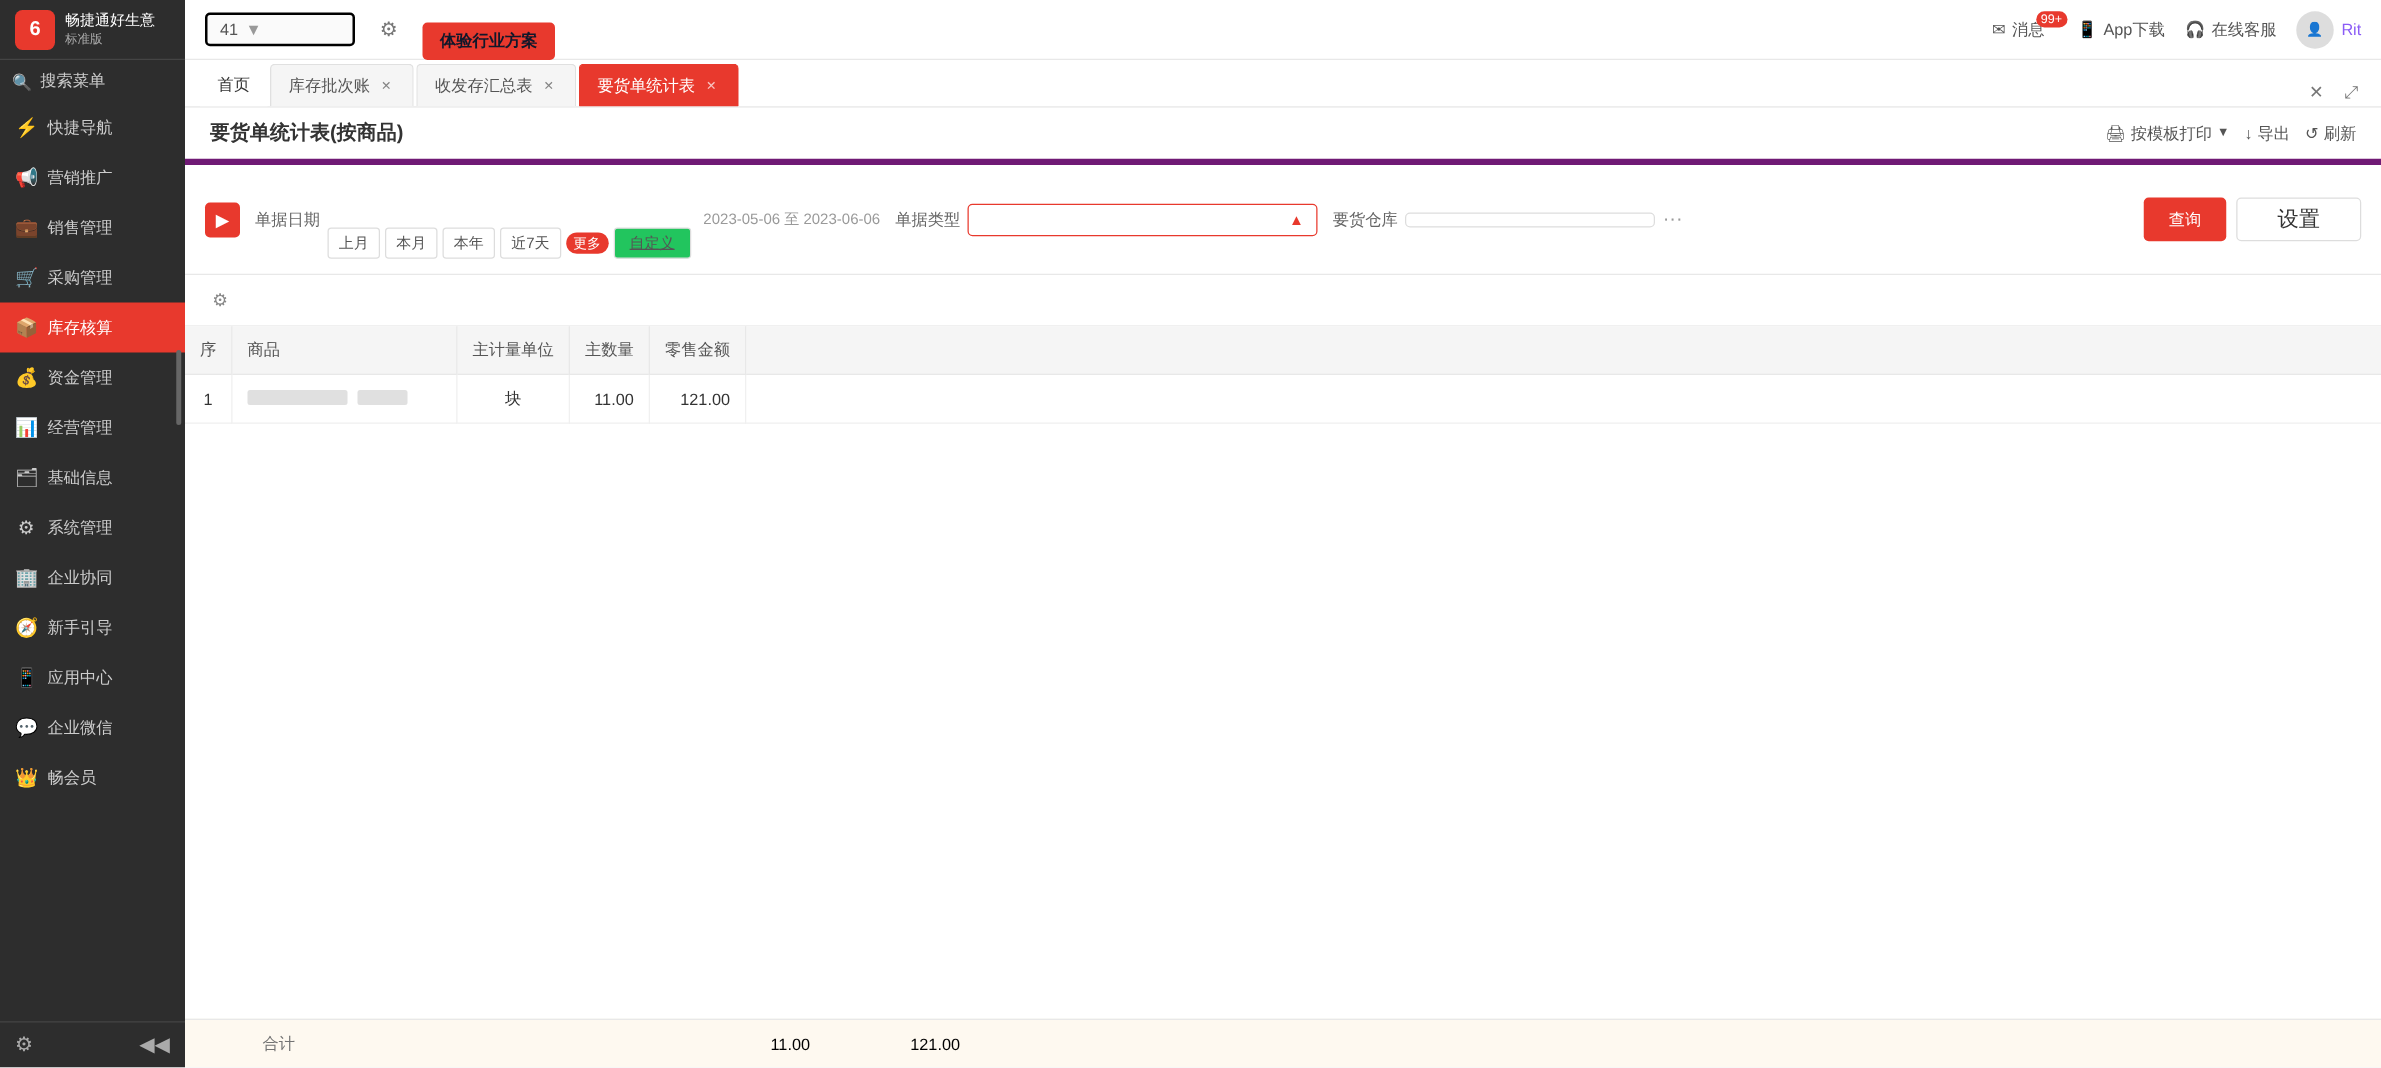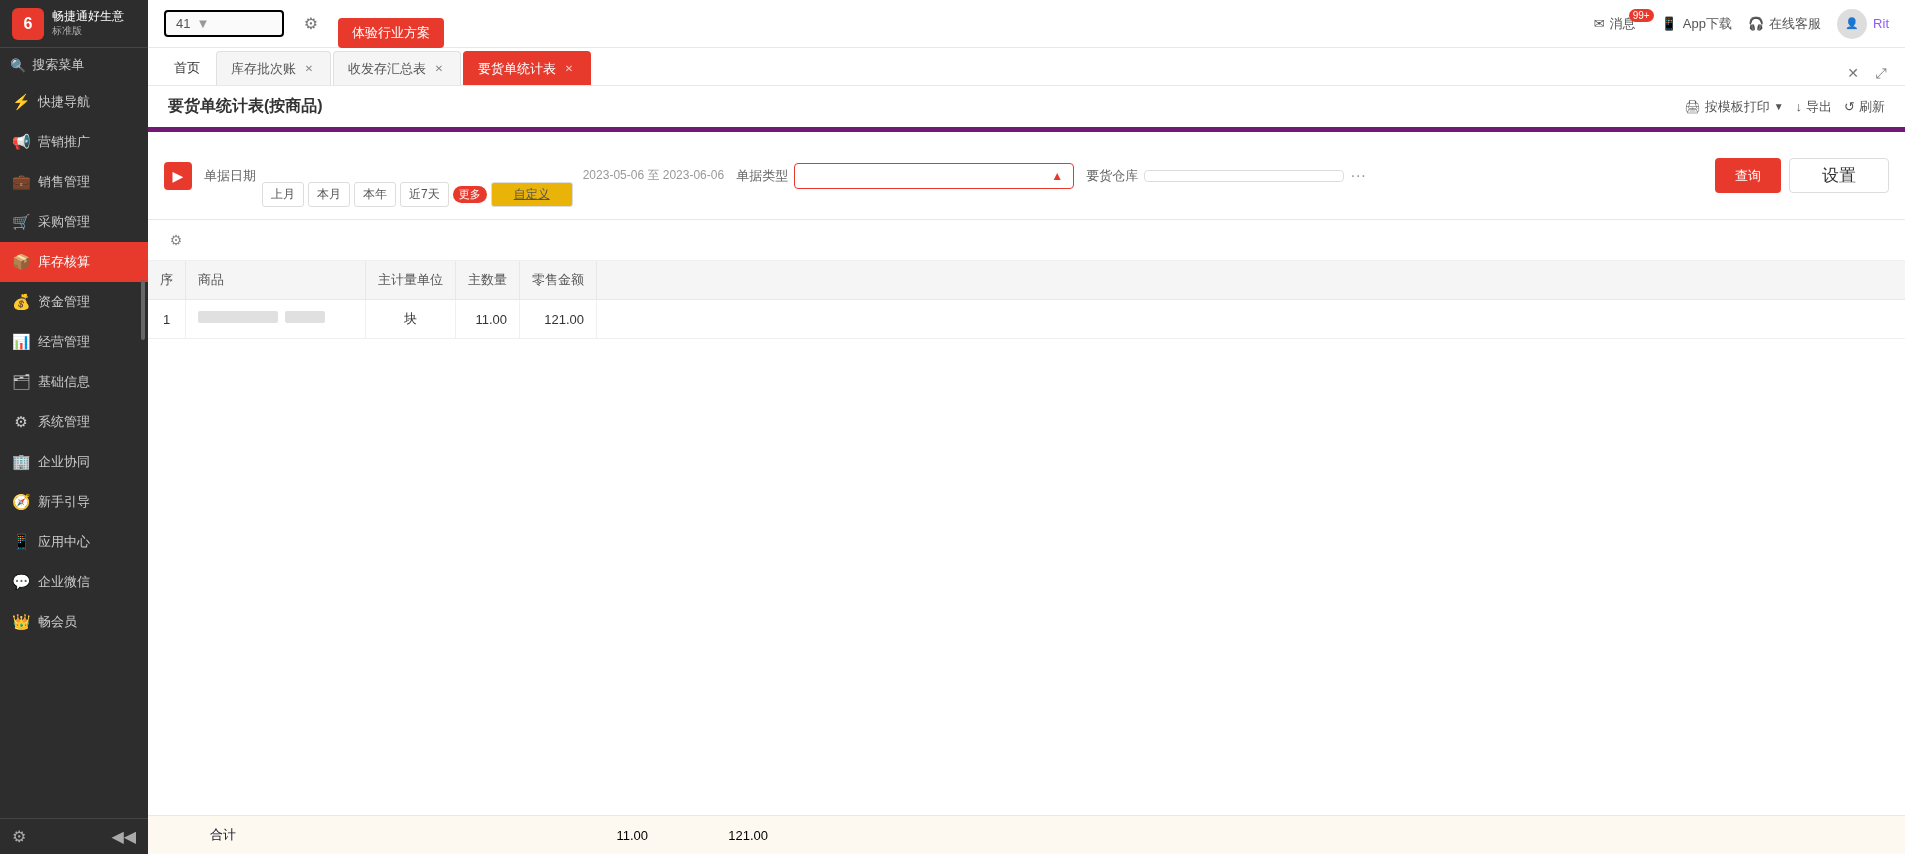--- a/index.html
+++ b/index.html
@@ -125,27 +125,27 @@
       display: flex;
       align-items: center;
       justify-content: center;
       cursor: pointer;
       color: #777;
       font-size: 16px;
       border-radius: 4px;
     }
     .trial-btn {
       background: #e8392d;
-      color: #ffffff;
+      color: #0f172a;
       border: none;
       border-radius: 4px;
       padding: 6px 14px;
       font-size: 13px;
       cursor: pointer;
-      font-weight: 400;
+      font-weight: 700;
       margin-top: 18px;
     }
     .topbar-right {
       display: flex;
       align-items: center;
       gap: 16px;
     }
     .topbar-action {
       display: flex;
       align-items: center;
@@ -337,27 +337,27 @@
     .more-btn {
       background: #e8392d;
       color: #fff;
       border: none;
       border-radius: 10px;
       padding: 1px 6px;
       font-size: 11px;
       cursor: pointer;
     }
     .custom-btn {
-      padding: 3px 22px;
+      padding: 3px 12px;
       border: 1px solid #ddd;
       border-radius: 3px;
       cursor: pointer;
       font-size: 12px;
       color: #555;
-      background: #eab308;
+      background: #22c55e;
       text-decoration: underline;
     }
 
     .filter-type-group {
       display: flex;
       align-items: center;
       gap: 6px;
       position: relative;
     }
     .filter-select {
@@ -490,21 +490,21 @@
     td {
       padding: 10px 12px;
       color: #333;
       border-right: 1px solid #f0f0f0;
       border-bottom: 1px solid #f0f0f0;
       white-space: nowrap;
     }
     td:last-child { border-right: none; }
 
     .col-seq { width: 50px; text-align: center; }
-    .col-product { min-width: 180px; font-family: Liberation Serif, serif; }
+    .col-product { min-width: 180px; }
     .col-unit { width: 100px; text-align: center; }
     .col-qty { width: 120px; text-align: right; }
     .col-amount { width: 120px; text-align: right; }
 
     .product-placeholder {
       display: inline-block;
       width: 80px;
       height: 12px;
       background: #e0e0e0;
       border-radius: 2px;
@@ -520,21 +520,21 @@
 
     
     .table-footer {
       background: #fef9f0;
       border-top: 1px solid #e8e8e8;
       padding: 10px 12px;
       display: flex;
       align-items: center;
       flex-shrink: 0;
     }
-    .footer-label { color: #0f172a; font-weight: 500; margin-right: 12px; }
+    .footer-label { color: #737373; font-weight: 500; margin-right: 12px; }
   </style>
 </head>
 <body>
 
 <div class="sidebar">
   <div class="sidebar-logo">
     <div class="logo-icon">
       <span>6</span>
     </div>
     <div>

